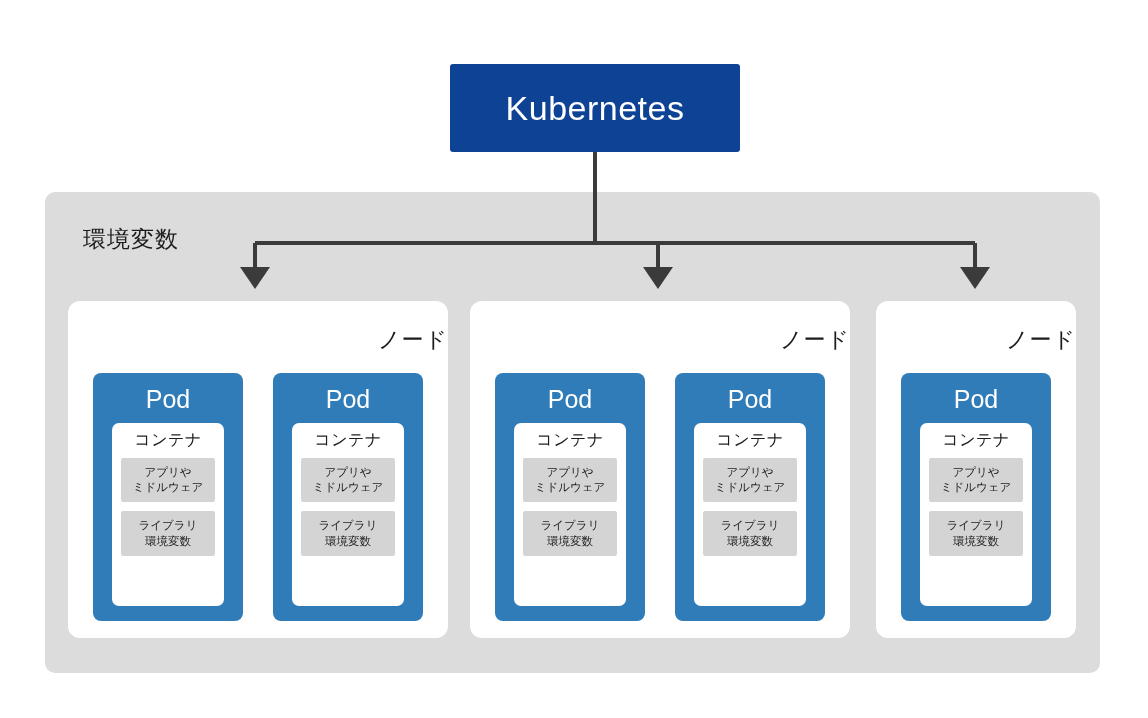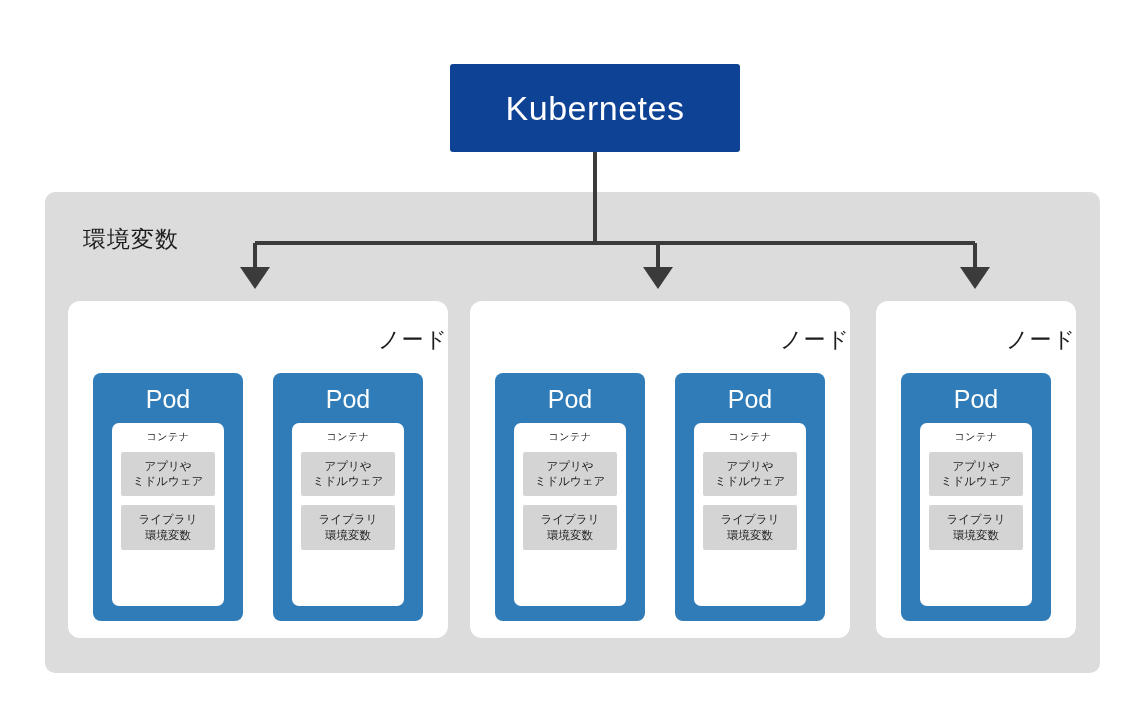--- a/index.html
+++ b/index.html
@@ -135,21 +135,21 @@
     margin-bottom: 15px;
     background: #ffffff;
     border-radius: 7px;
     box-sizing: border-box;
     display: flex;
     flex-direction: column;
     align-items: center;
     padding-top: 9px;
   }
   .container-label {
-    font-size: 10px;
+    font-size: 16px;
     color: #1c1c1c;
     letter-spacing: 0.5px;
     line-height: 1;
     margin-bottom: 10px;
   }
   .chip {
     width: 94px;
     background: #d4d4d4;
     border-radius: 2px;
     color: #1c1c1c;

